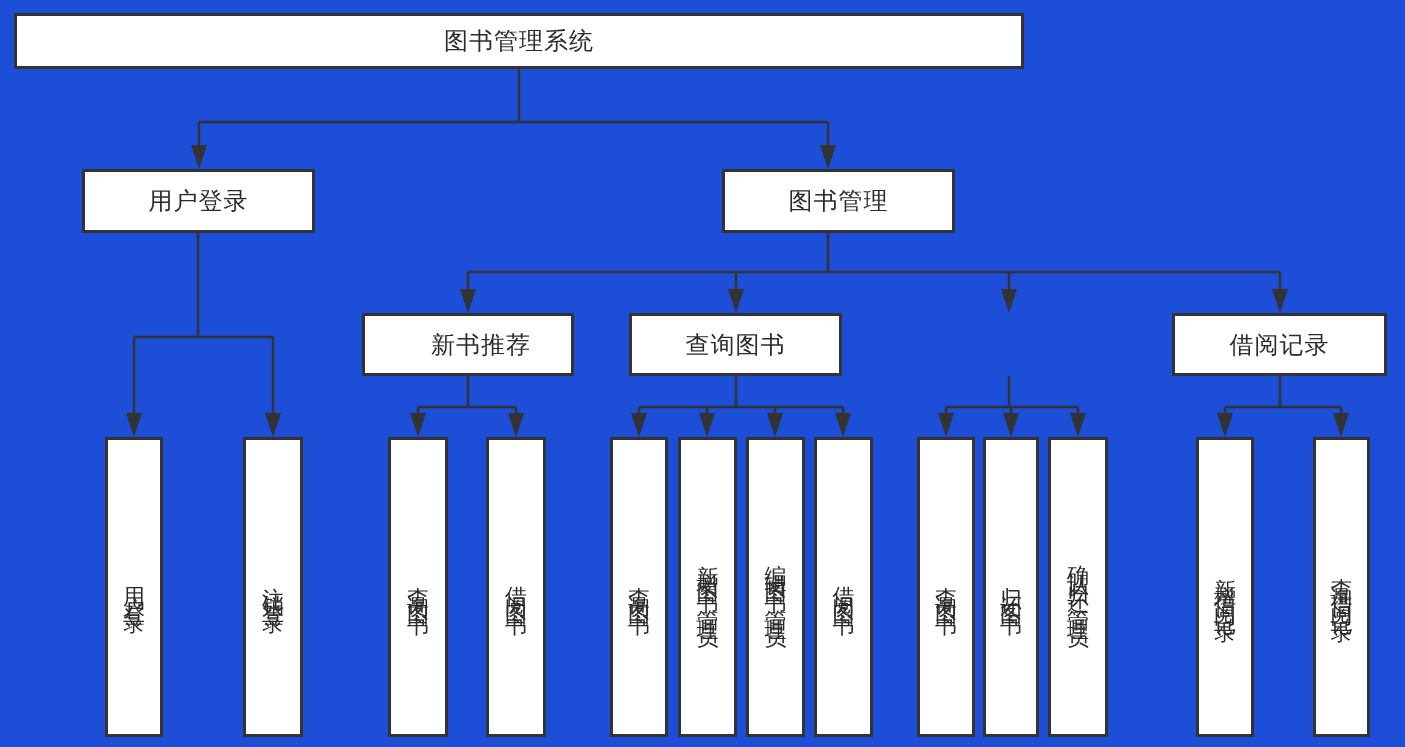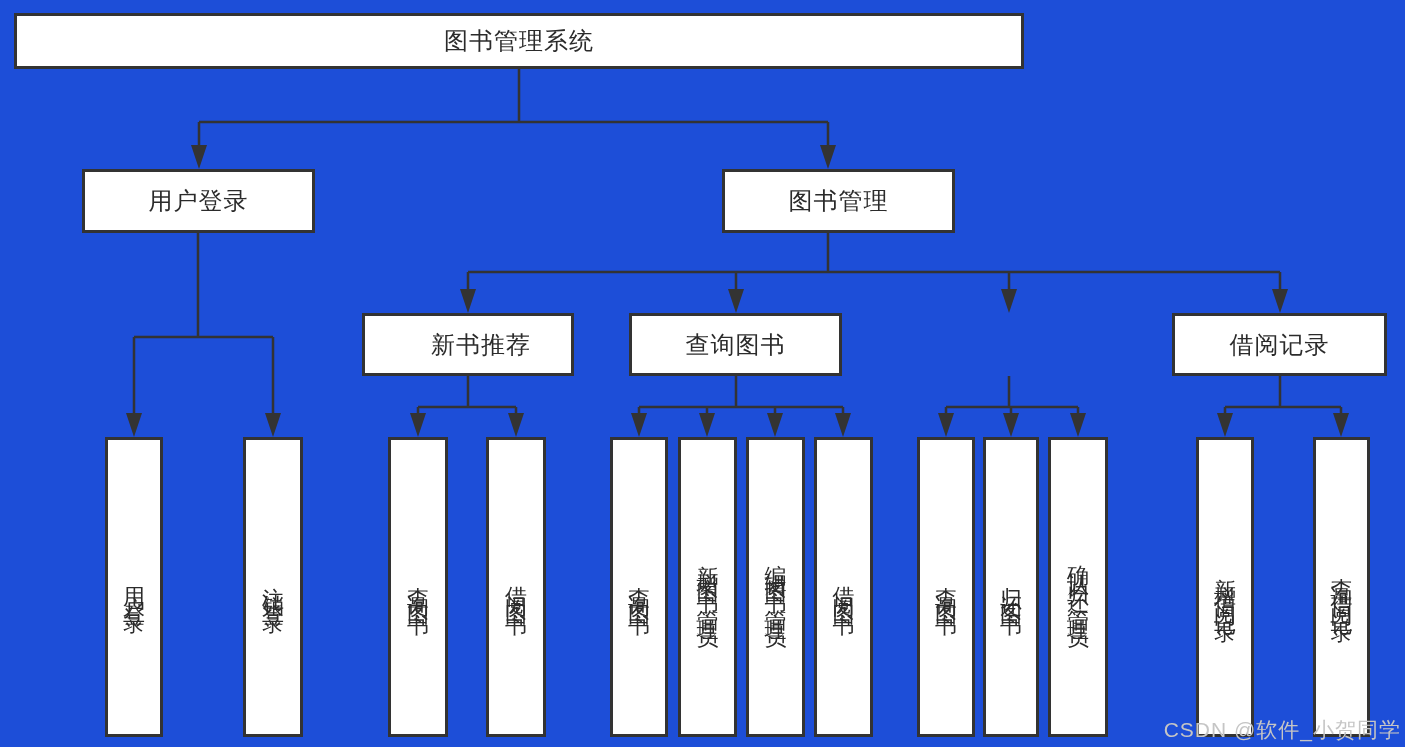--- a/index.html
+++ b/index.html
@@ -130,15 +130,14 @@
     <span class="vtext">确认归还（管理员）</span>
   </div>
 
   <div class="node" style="left:1196px; top:437px; width:58px; height:300px;">
     <span class="vtext">新增借阅记录</span>
   </div>
   <div class="node" style="left:1313px; top:437px; width:57px; height:300px;">
     <span class="vtext">查询借阅记录</span>
   </div>
 
-  <div class="watermark">CSDN @软件_小贺同学</div>
 
 </div>
 
 </body></html>

